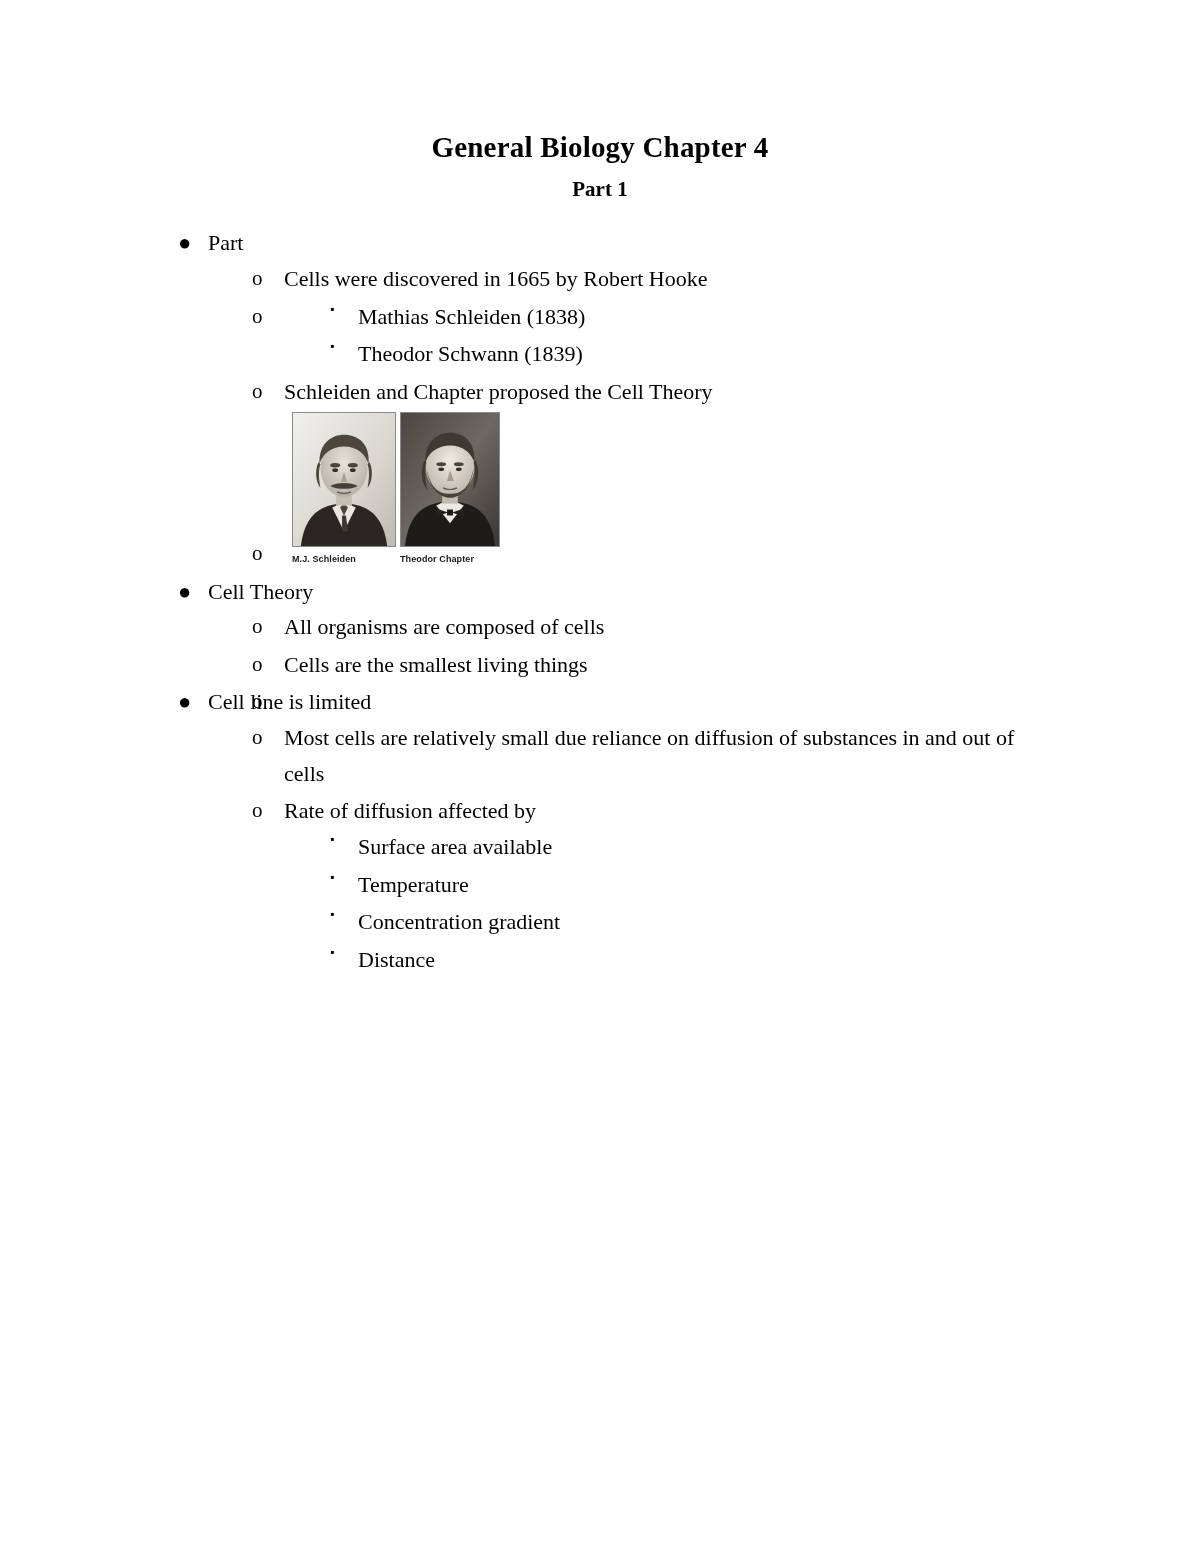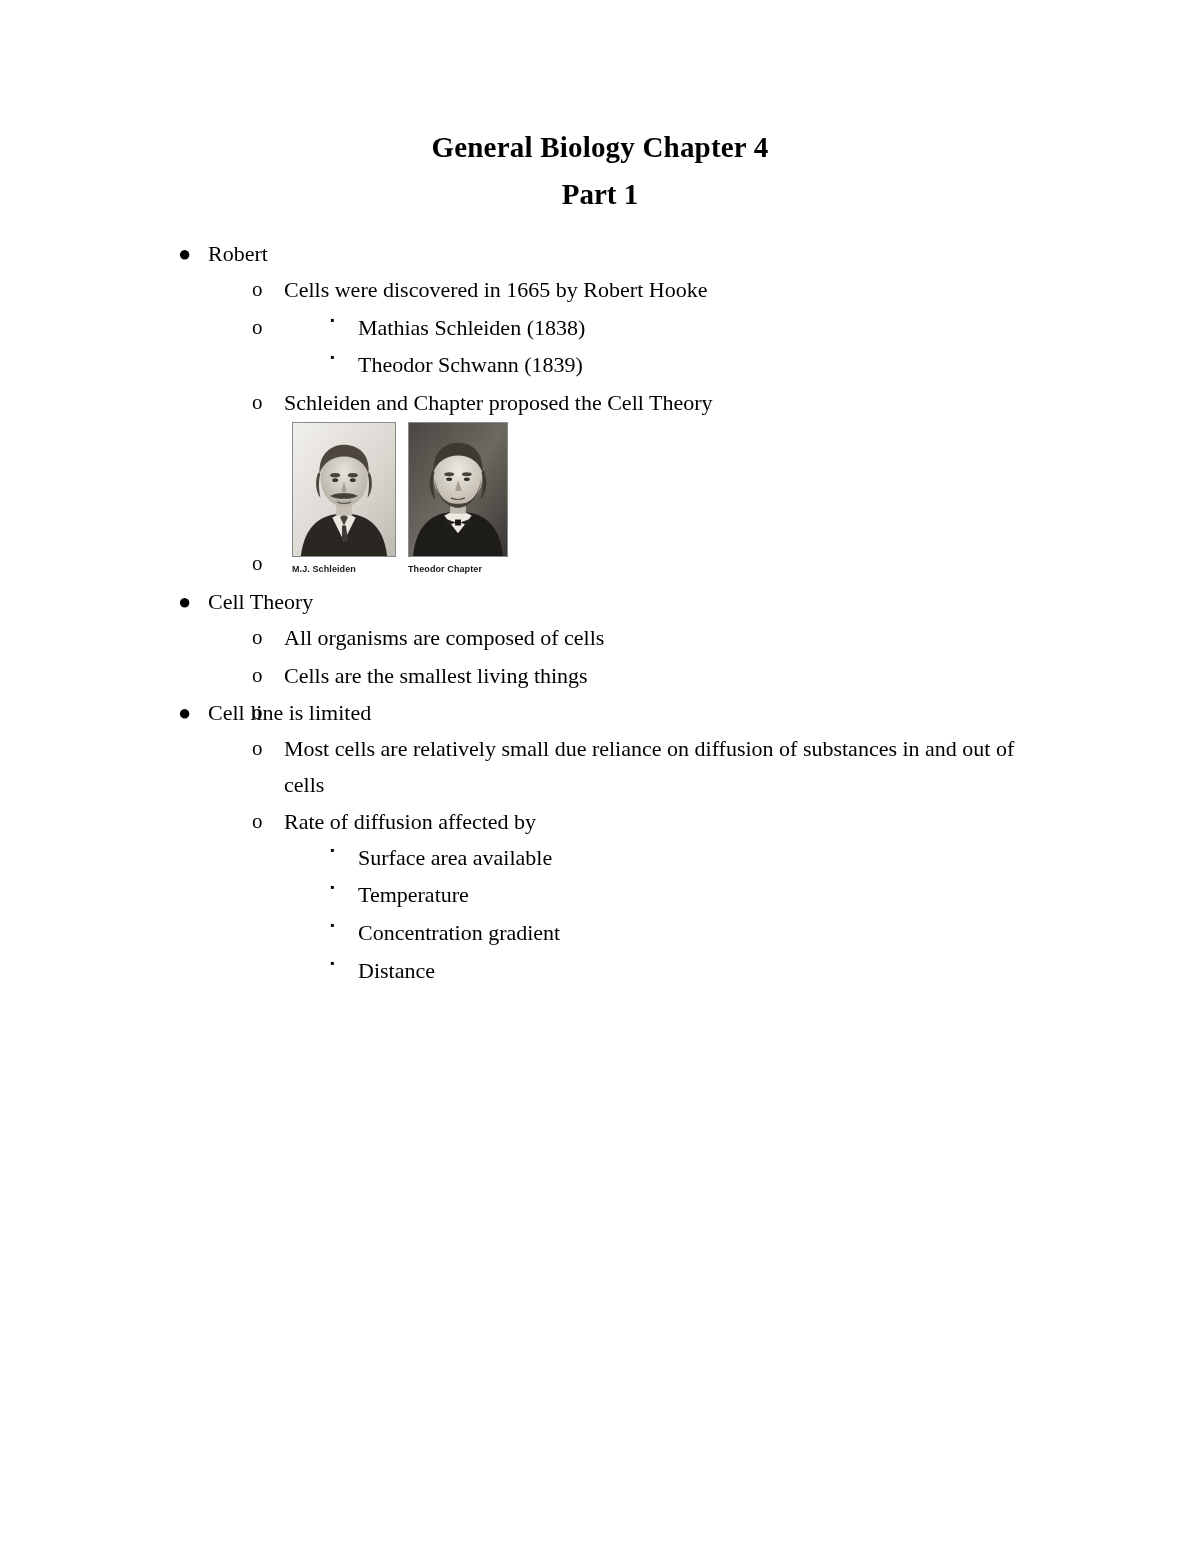--- a/index.html
+++ b/index.html
@@ -24,21 +24,21 @@
   .doc-title {
     text-align: center;
     font-size: 29px;
     font-weight: bold;
     letter-spacing: 0.2px;
     margin: 0 0 8px 0;
     line-height: 1.35;
   }
   .doc-subtitle {
     text-align: center;
-    font-size: 29px;
+    font-size: 21px;
     font-weight: bold;
     margin: 0 0 22px 0;
     line-height: 1.35;
   }
   ul.lvl1 {
     list-style: none;
     margin: 0;
     padding: 0;
   }
   ul.lvl1 > li.bullet1 {
@@ -100,21 +100,21 @@
     min-height: 160px;
   }
   .figure-item > .b2marker {
     position: absolute;
     left: 44px;
     bottom: 2px;
     font-size: 21px;
   }
   .figure {
     display: flex;
-    gap: 12px;
+    gap: 4px;
     align-items: flex-end;
     padding-left: 8px;
   }
   .portrait-wrap {
     display: flex;
     flex-direction: column;
   }
   .portrait {
     width: 104px;
     height: 135px;
@@ -139,21 +139,21 @@
 
 <div class="page">
 
   <h1 class="doc-title">General Biology Chapter 4</h1>
   <h2 class="doc-subtitle">Part 1</h2>
 
   <ul class="lvl1">
 
     <li class="bullet1">
       <span class="b1marker">●</span>
-      <span>Robert</span>
+      <span>Part</span>
       <ul class="lvl2">
         <li class="bullet2">
           <span class="b2marker">o</span>
           <span>Cells were discovered in 1665 by Robert Hooke</span>
         </li>
         <li class="bullet2">
           <span class="b2marker">o</span>
           <ul class="lvl3">
             <li class="bullet3">
               <span class="b3marker">▪</span>

